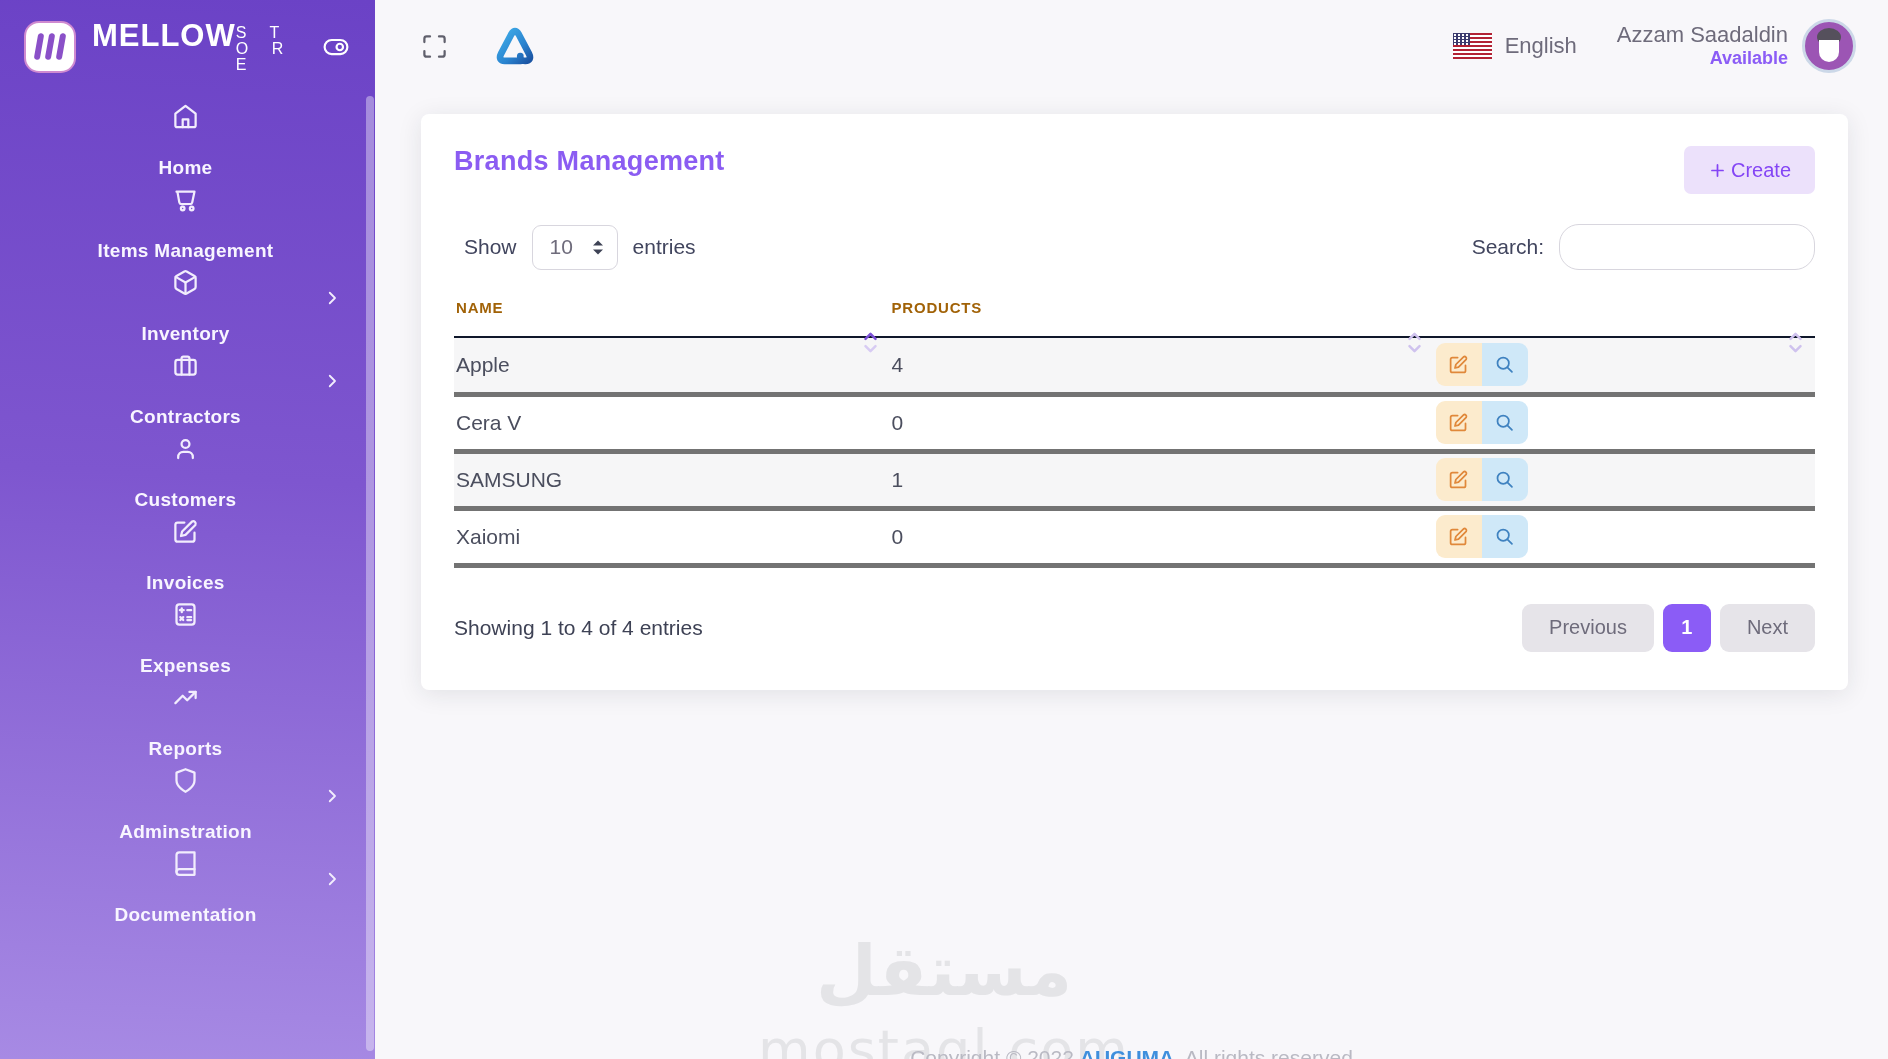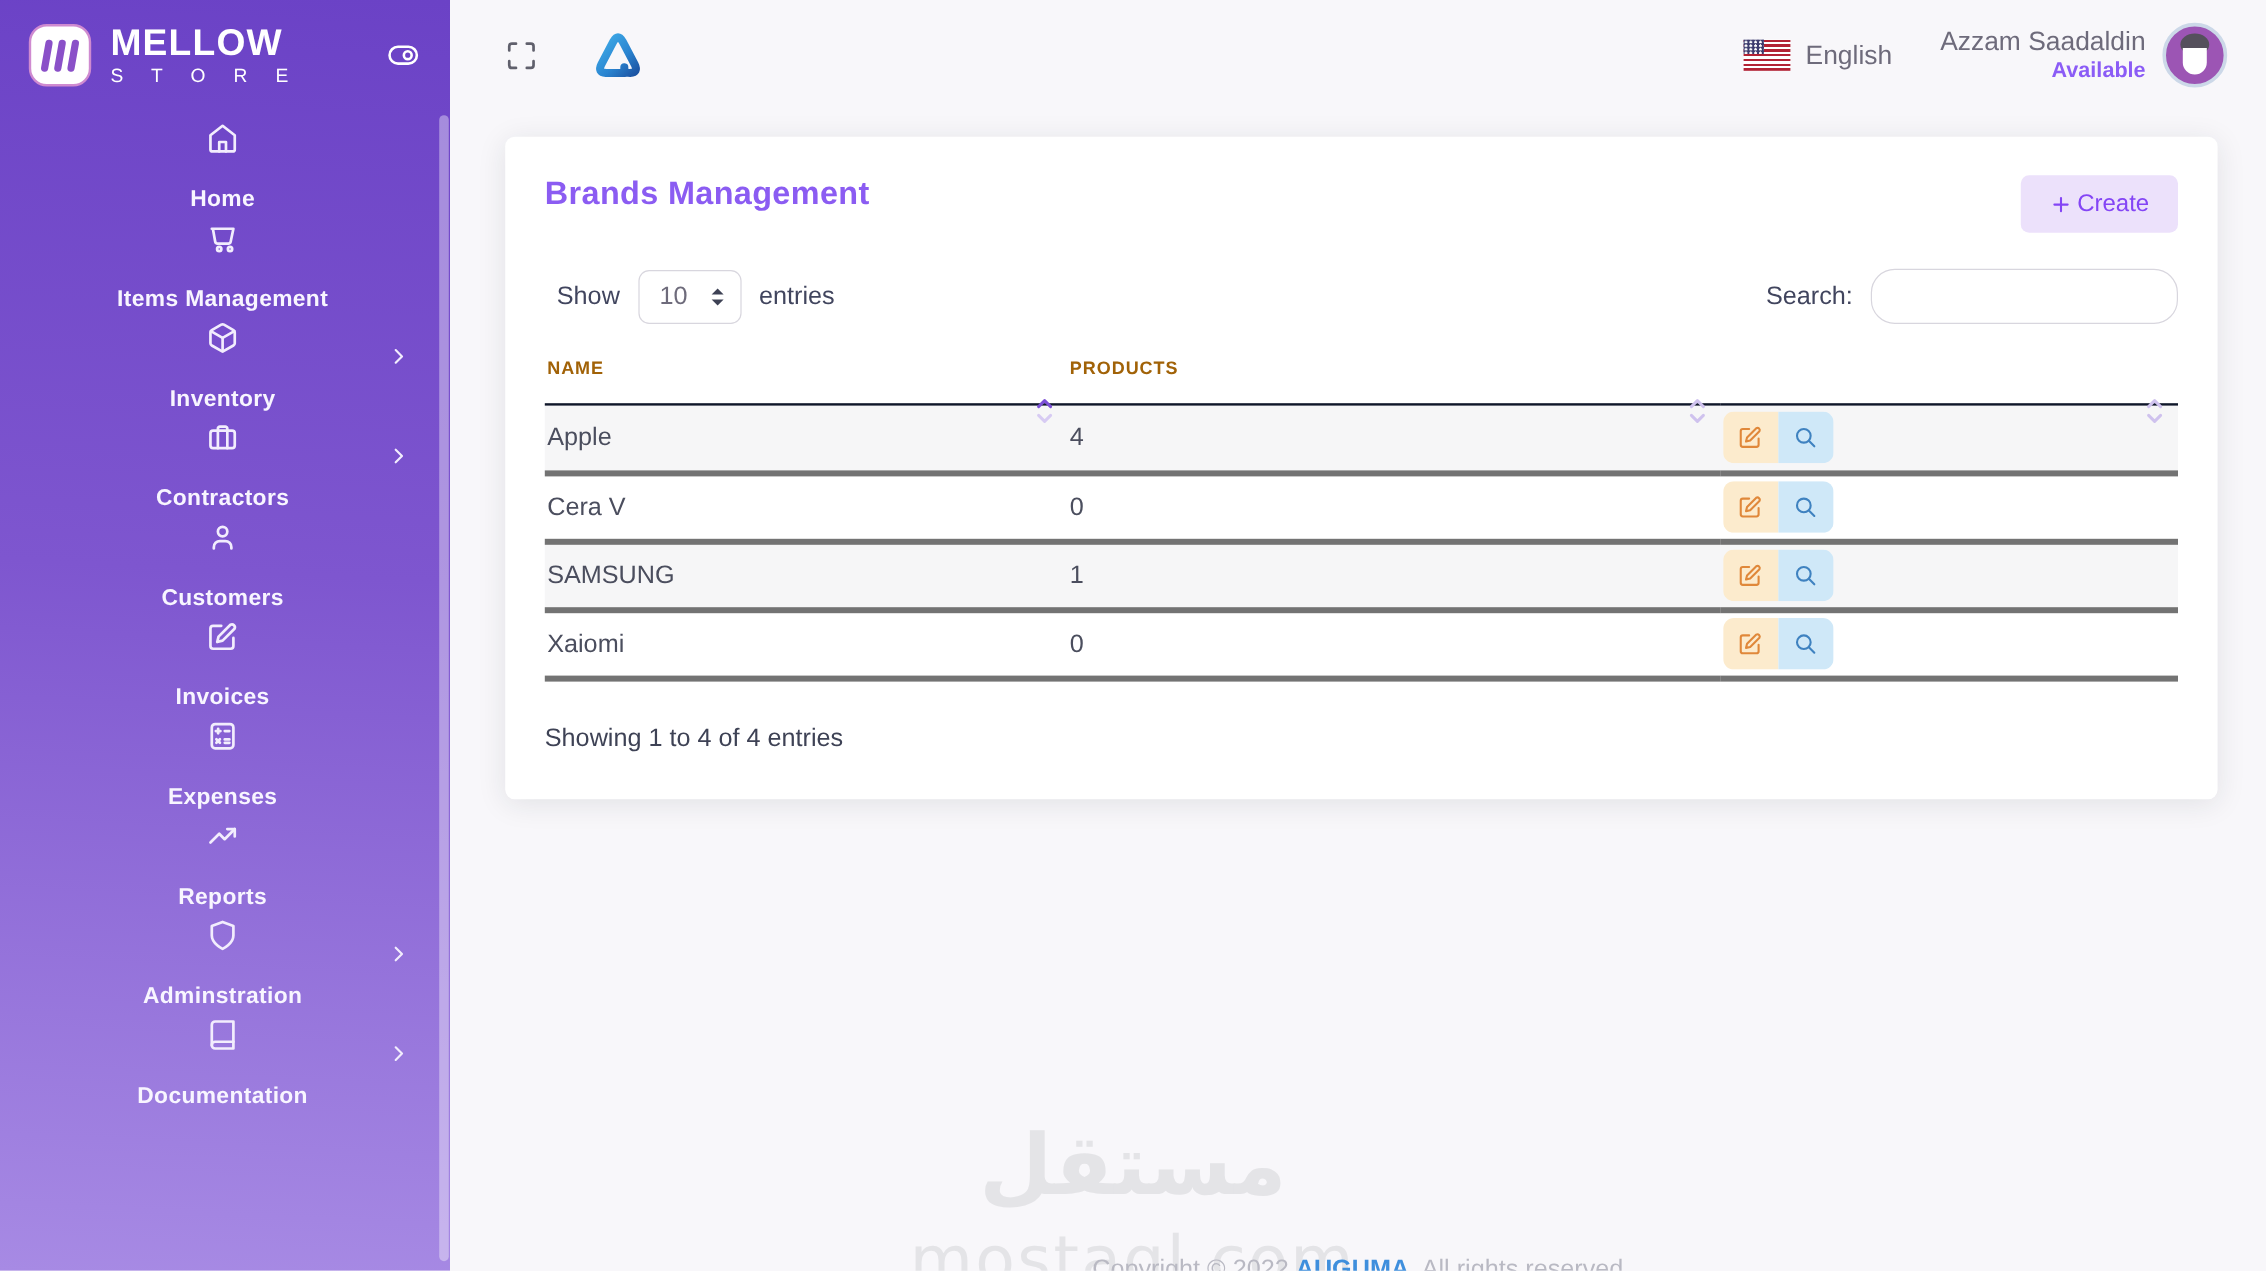--- a/index.html
+++ b/index.html
@@ -20,21 +20,21 @@
     position:absolute; right:1px; top:96px; bottom:8px; width:8px;
     background:rgba(255,255,255,.38); border-radius:5px;
   }
   .side-header { display:flex; align-items:center; padding:20px 26px 0 24px; gap:16px; }
   .logo-box {
     width:52px; height:52px; background:#ffffff; border-radius:15px;
     border:2px solid #cf8ad0;
     display:flex; align-items:center; justify-content:center; gap:5px; flex:none;
   }
   .logo-bar { width:6px; height:27px; background:#8a50c8; border-radius:3px; transform:rotate(10deg); }
-  .brand-text { display:flex; flex-direction:column; line-height:1; }
+  .brand-text { display:flex; flex-direction:row; line-height:1; }
   .brand-name { font-size:31px; font-weight:800; letter-spacing:1px; }
   .brand-sub  { font-size:16px; font-weight:400; letter-spacing:9.5px; margin-top:5px; }
   .side-toggle { margin-left:auto; color:#fff; display:flex; cursor:pointer; }
   .nav { margin-top:30px; display:flex; flex-direction:column; }
   .nav-item {
     height:83px; display:flex; align-items:center; gap:27px;
     padding:0 34px 0 30px; cursor:pointer;flex-direction:column;
   }
   .nav-item .nav-icon { display:flex; color:#f2edfd; flex:none; }
   .nav-label { font-size:19px; font-weight:600; letter-spacing:.3px; color:#f8f5ff; }
@@ -463,20 +463,25 @@
                   </svg>
                 </button>
             </span>
           </td>
         </tr>
       </tbody>
     </table>
 
     <div class="card-footer">
       <span class="summary">Showing 1 to 4 of 4 entries</span>
+      <div class="pagination">
+        <button class="page-btn">Previous</button>
+        <button class="page-btn page-current">1</button>
+        <button class="page-btn">Next</button>
+      </div>
     </div>
   </div>
 </div>
 
 <div class="watermark">
   <div class="wm-ar">مستقل</div>
   <div class="wm-en">mostaql.com</div>
 </div>
 <div class="copyright">
   <span>Copyright © 2022 </span><span class="brand-link">AUGUMA</span><span>, All rights reserved</span>

